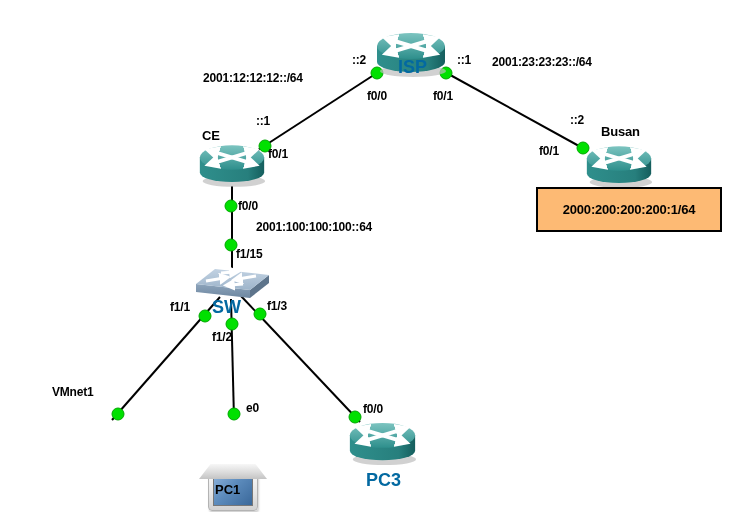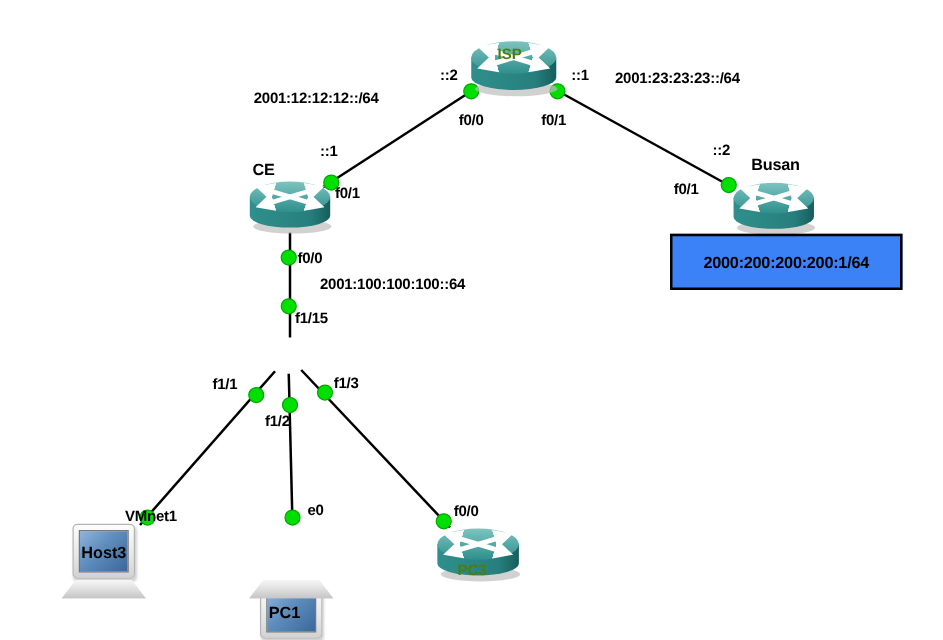--- a/index.html
+++ b/index.html
@@ -11,21 +11,21 @@
   .wire { stroke:#000; stroke-width:2; }
   .dot  { fill:#00e000; stroke:#00a800; stroke-width:1; }
 
   .device { position:absolute; z-index:2; }
   .lbl {
     position:absolute; z-index:4; color:#000; font-weight:bold;
     font-size:12px; line-height:13px; white-space:nowrap;
     letter-spacing:-0.2px;
   }
   .dev-label { font-size:13px; }
-  .on-icon { position:absolute; z-index:4; color:#4d7c0f; font-weight:bold; font-size:12px; white-space:nowrap; }
+  .on-icon { position:absolute; z-index:4; color:#0369a1; font-weight:bold; font-size:18px; white-space:nowrap;margin-top:21px; }
 
   
   .monitor {
     position:absolute; width:50px; height:44px; box-sizing:border-box;
     background:linear-gradient(180deg,#fdfdfd 0%,#e6e6e6 60%,#d2d2d2 100%);
     border:1px solid #b3b3b3; border-radius:4px; padding:4px;
     box-shadow:1px 2px 2px rgba(0,0,0,.18);
   }
   .screen {
     width:100%; height:100%; box-sizing:border-box;
@@ -34,21 +34,21 @@
   }
   .screen .on-screen { position:static; font-size:13px; font-weight:bold; color:#000; }
   .pc-base {
     position:absolute; width:68px; height:15px;
     background:linear-gradient(180deg,#f7f7f7 0%,#dcdcdc 55%,#c4c4c4 100%);
     clip-path:polygon(17% 0, 83% 0, 100% 100%, 0 100%);
   }
 
   .note-box {
     position:absolute; z-index:3; box-sizing:border-box;
-    border:2px solid #000; background:#3b82f6;
+    border:2px solid #000; background:#fdba74;
     display:flex; align-items:center; justify-content:center;
     font-weight:bold; font-size:13px; color:#000; letter-spacing:-0.2px;
   }
 </style>
 </head>
 <body>
 
 <div class="stage">
 
   <svg width="0" height="0" style="position:absolute">
@@ -130,30 +130,36 @@
       <path d="M3,15 L3,31 A34,10 0 0 0 71,31 L71,15 Z" fill="url(#rbody)"></path>
       <ellipse cx="37" cy="15" rx="34" ry="13" fill="url(#rtop)"></ellipse>
       <g stroke="#fff" stroke-width="4" marker-start="url(#wah)" marker-end="url(#wah)">
         <line x1="17" y1="9" x2="57" y2="21"></line>
         <line x1="57" y1="9" x2="17" y2="21"></line>
       </g>
     </svg>
   </div>
   <span class="lbl dev-label" style="left:601px; top:125px;">Busan</span>
 
-
-  <div class="device" style="left:49px; top:417px; width:70px; height:66px;">
-    <div class="monitor" style="left:9px; top:2px;">
-      <div class="screen">
-        <span class="on-screen">Host3</span>
-      </div>
-    </div>
-    <div class="pc-base" style="left:0; top:47px;"></div>
-  </div>
-  <span class="lbl" style="left:52px; top:407px;margin-left:48px;">VMnet1</span>
+  <div class="device" style="left:194px; top:265px; width:76px; height:34px;">
+    <svg width="76" height="34" viewBox="0 0 76 34">
+      <polygon points="56,25 75,10 75,18 56,33" fill="#5d748b"></polygon>
+      <polygon points="2,19 56,25 56,33 2,27" fill="url(#swfront)"></polygon>
+      <polygon points="2,19 21,4 75,10 56,25" fill="url(#swtop)"></polygon>
+      <g stroke="#fff" stroke-width="3" marker-end="url(#wah)">
+        <line x1="12" y1="16" x2="30" y2="13"></line>
+        <line x1="62" y1="11" x2="44" y2="14"></line>
+        <line x1="27" y1="8" x2="40" y2="7"></line>
+        <line x1="49" y1="19" x2="36" y2="20"></line>
+      </g>
+    </svg>
+    <span class="on-icon" style="left:18px; top:11px;">SW</span>
+  </div>
+
+  <span class="lbl" style="left:52px; top:386px;">VMnet1</span>
 
   <div class="device" style="left:199px; top:417px; width:70px; height:66px;">
     <div class="monitor" style="left:9px; top:2px;margin-top:48px;">
       <div class="screen">
         <span class="on-screen">PC1</span>
       </div>
     </div>
     <div class="pc-base" style="left:0; top:47px;"></div>
   </div>
   <span class="lbl" style="left:246px; top:402px;">e0</span>

